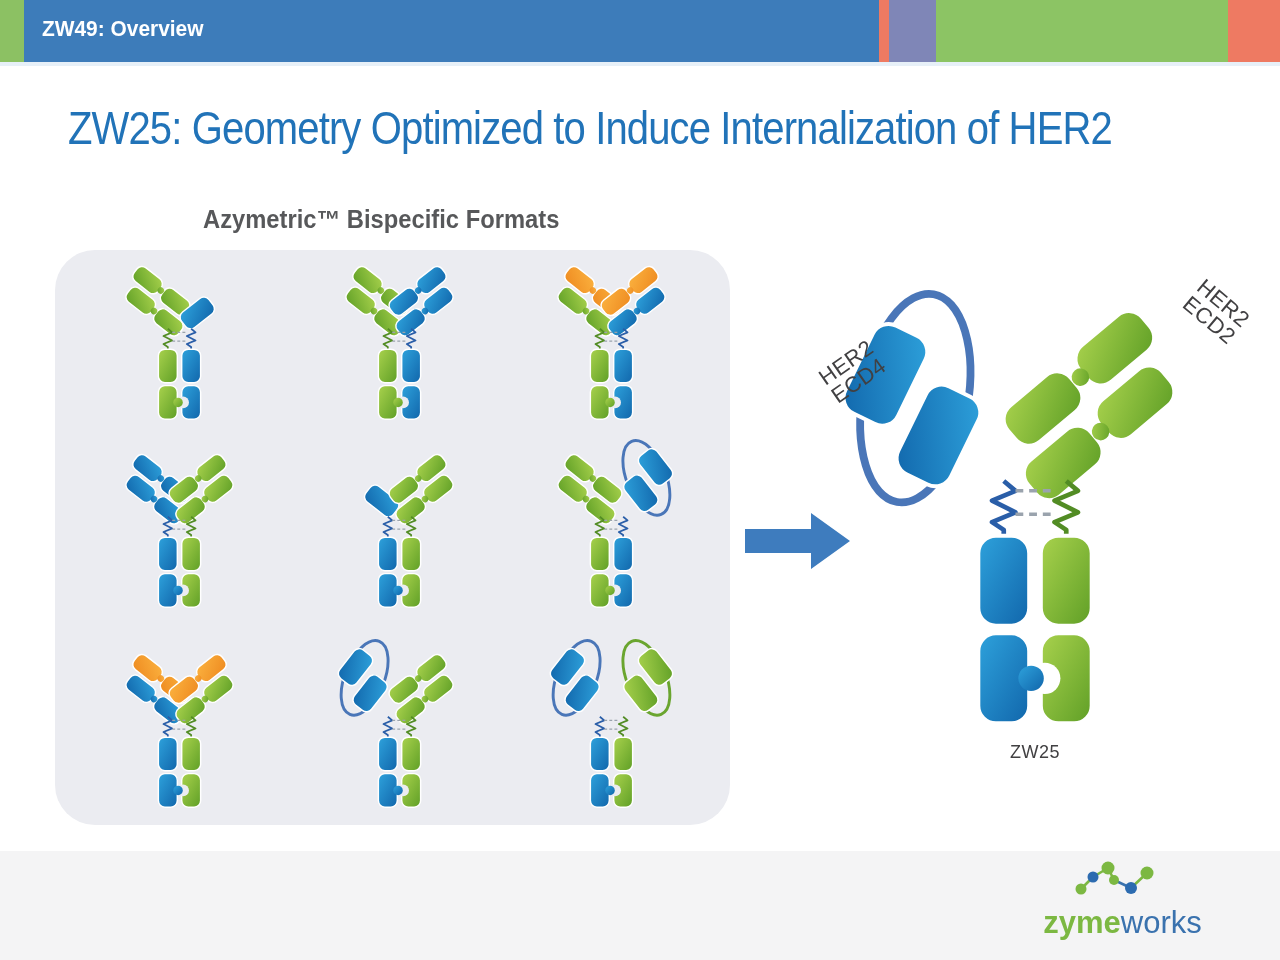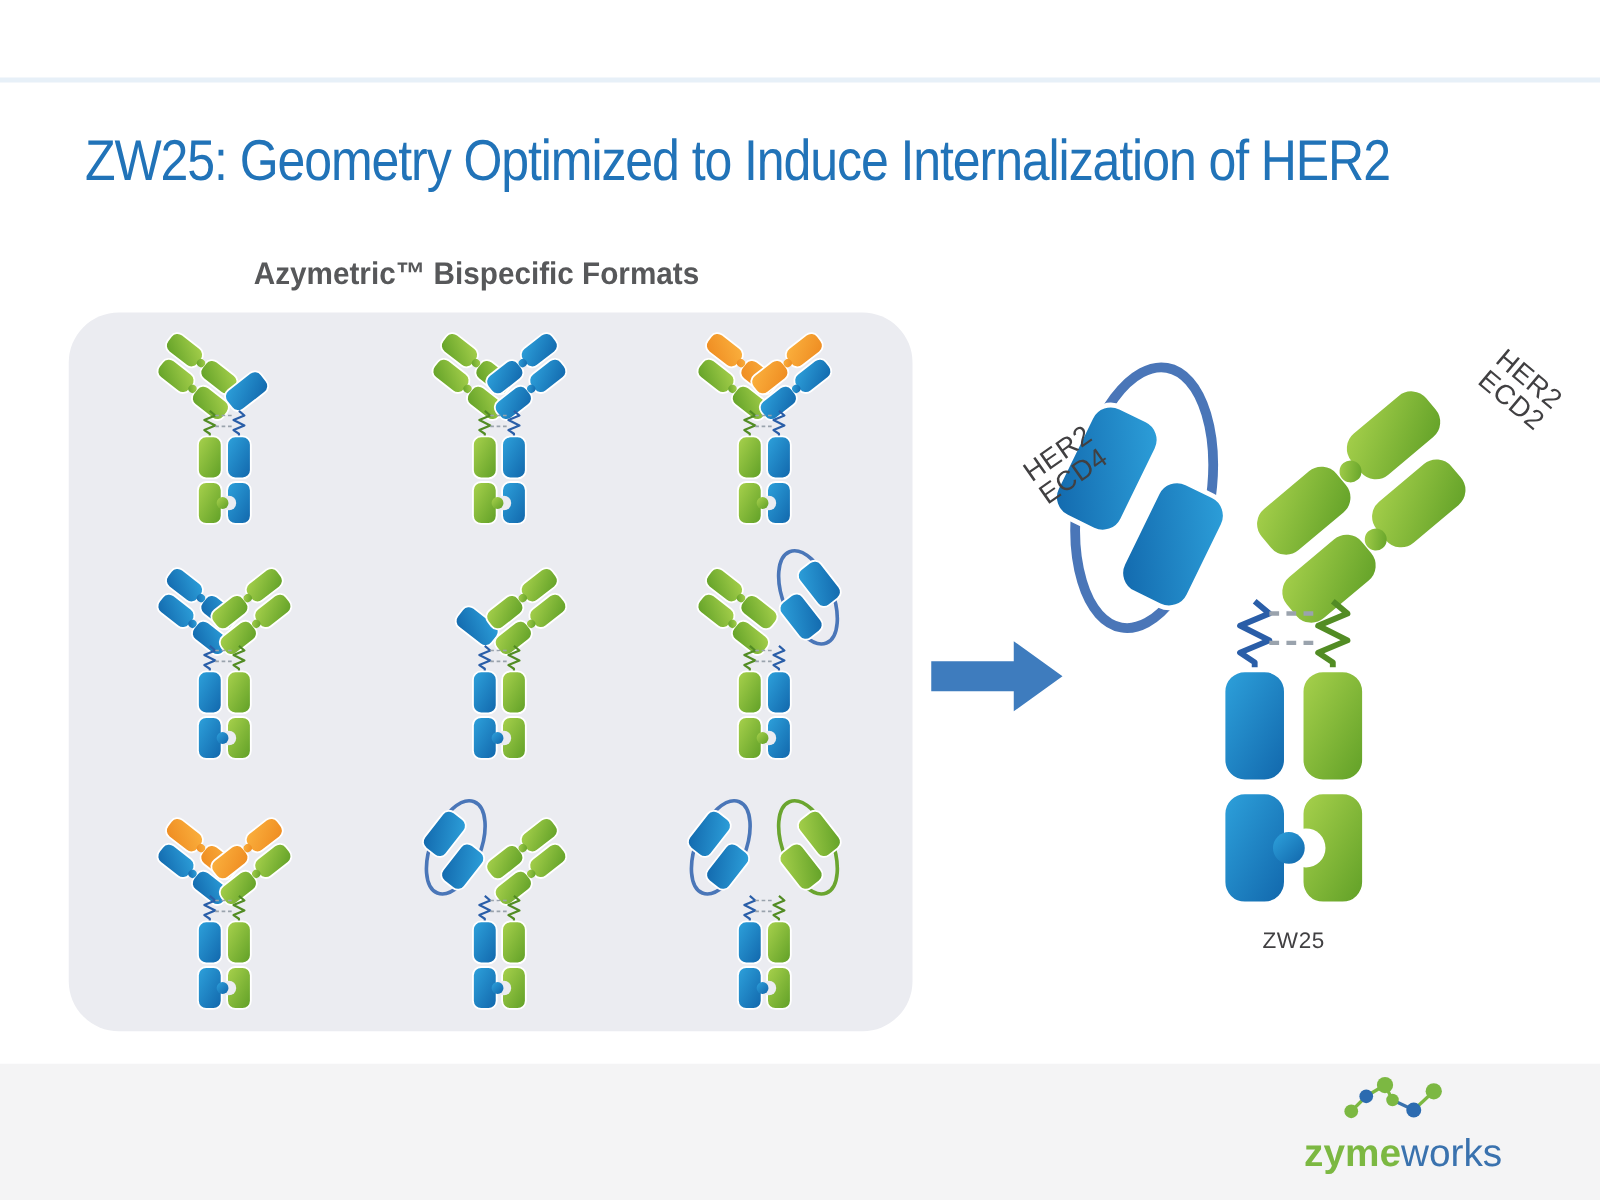--- a/index.html
+++ b/index.html
@@ -49,20 +49,28 @@
   .logo-word{position:absolute;left:0px;top:44px;width:195px;font-size:31px;letter-spacing:0px;
              text-align:center;white-space:nowrap;}
   .logo-word .zyme{color:#7cb842;font-weight:bold;}
   .logo-word .works{color:#3a72ae;font-weight:normal;}
 </style>
 </head>
 <body>
 
 <div class="slide">
 
+  <div class="topbar">
+    <div class="tab-green"></div>
+    <div class="blk blk-salmon-1"></div>
+    <div class="blk blk-purple"></div>
+    <div class="blk blk-green"></div>
+    <div class="blk blk-salmon-2"></div>
+    <div class="topbar-title">ZW49: Overview</div>
+  </div>
   <div class="topbar-underline"></div>
 
   <div class="slide-title">ZW25: Geometry Optimized to Induce Internalization of HER2</div>
   <div class="panel-heading">Azymetric™ Bispecific Formats</div>
 
   <div class="panel">
     <div class="ab-cell" style="left:31px;top:0px">
         <svg viewBox="0 0 256 240" xmlns="http://www.w3.org/2000/svg">
           <defs>
             <linearGradient id="f0-green" x1="0" y1="0" x2="1" y2="1">

